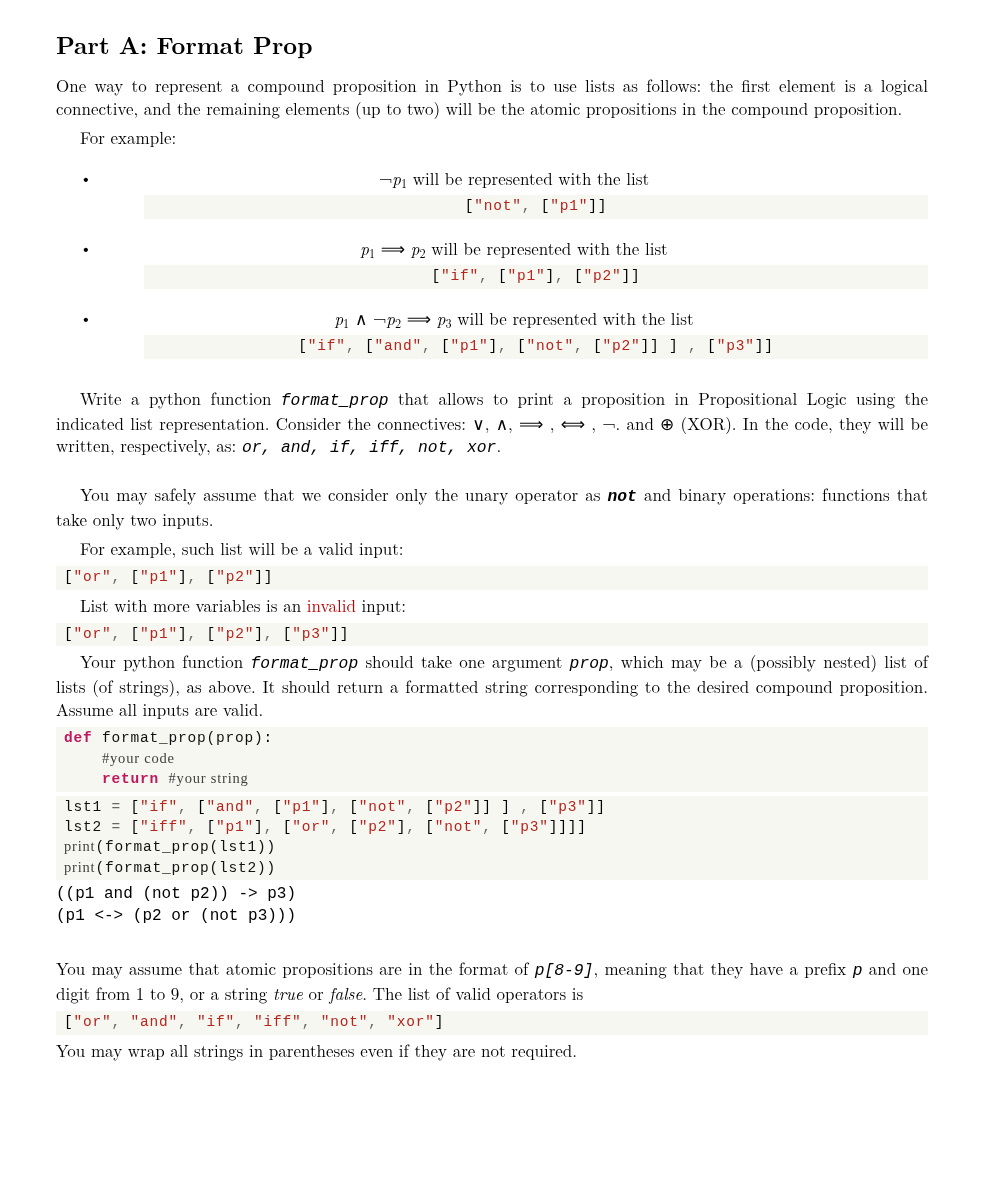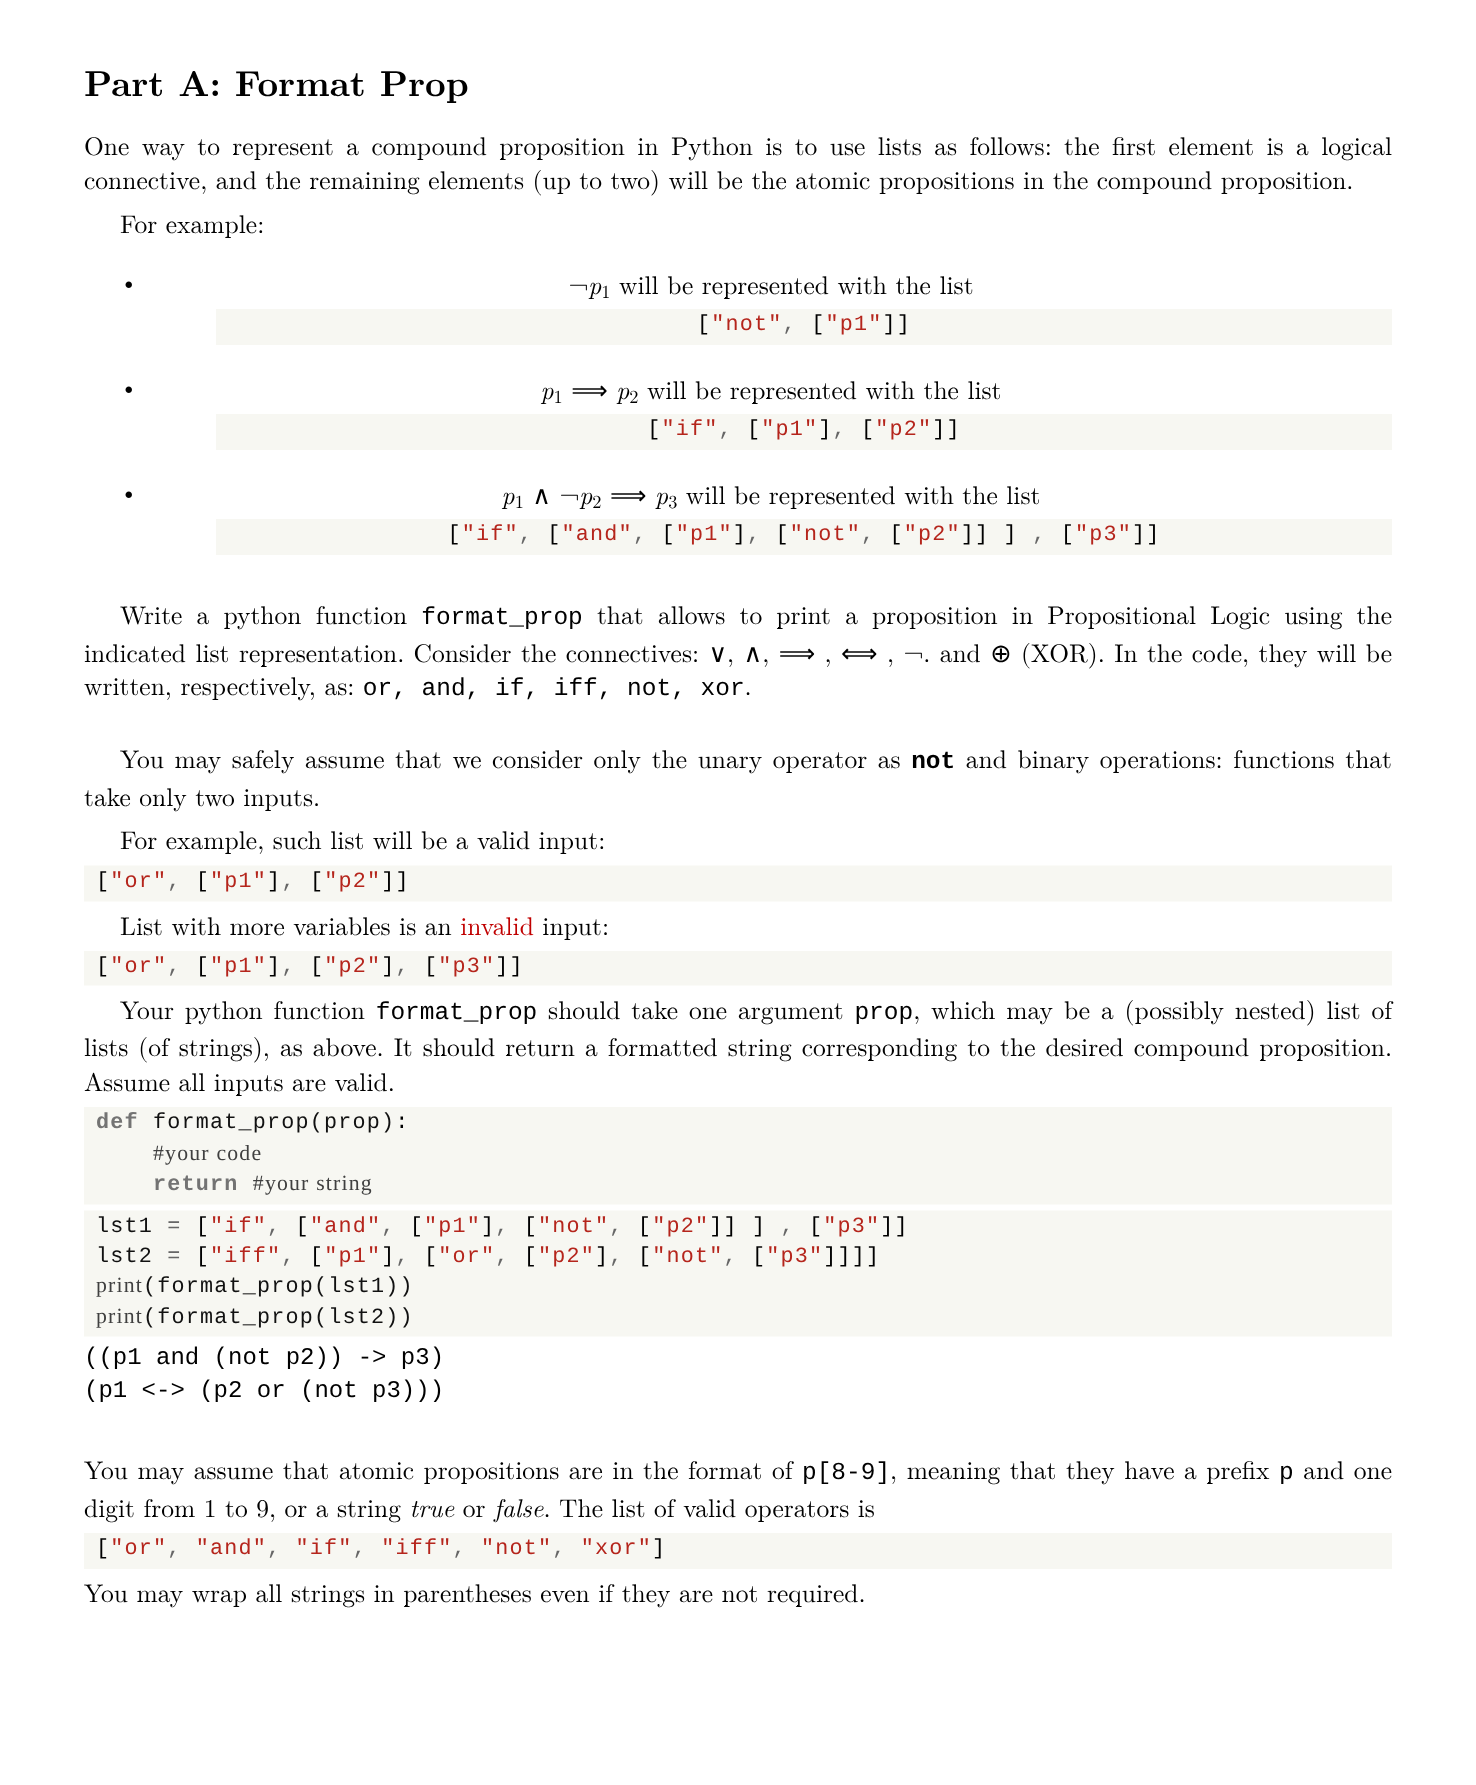--- a/index.html
+++ b/index.html
@@ -8,21 +8,21 @@
     background: #ffffff;
   }
   body {
     font-family: "CMU Serif", "Latin Modern Roman", Georgia, "Times New Roman", serif;
     color: #000;
     font-size: 17px;
     line-height: 1.35;
     width: 984px;
   }
   .page {
-    padding: 39px 56px 40px 56px;
+    padding: 28px 56px 40px 56px;
   }
   h2.title {
     font-size: 24px;
     font-weight: bold;
     margin: 0 0 14px 0;
   }
   p {
     margin: 0 0 6px 0;
     text-align: justify;
   }
@@ -64,25 +64,26 @@
     margin: 4px 0 4px 0;
     white-space: pre;
     letter-spacing: 0.8px;
   }
   .codebox.indented {
     margin-left: 44px;
   }
   .tt {
     font-family: "Courier New", Courier, monospace;
     font-size: 0.96em;
+    font-style: italic;
   }
   .op { color: #666666; }
   .str { color: #b5251c; }       
   .br  { color: #000000; }       
-  .kw  { color: #737373; font-weight: bold; }  
+  .kw  { color: #be185d; font-weight: bold; }  
   .cm  { color: #404040; font-family: Liberation Serif, serif; }       
   .fn  { color: #111; }
   .red { color: #c00000; }
   .output {
     font-family: "Courier New", Courier, monospace;
     font-size: 16px;
     white-space: pre;
     margin: 2px 0 30px 0;
     letter-spacing: 0px;
   }

